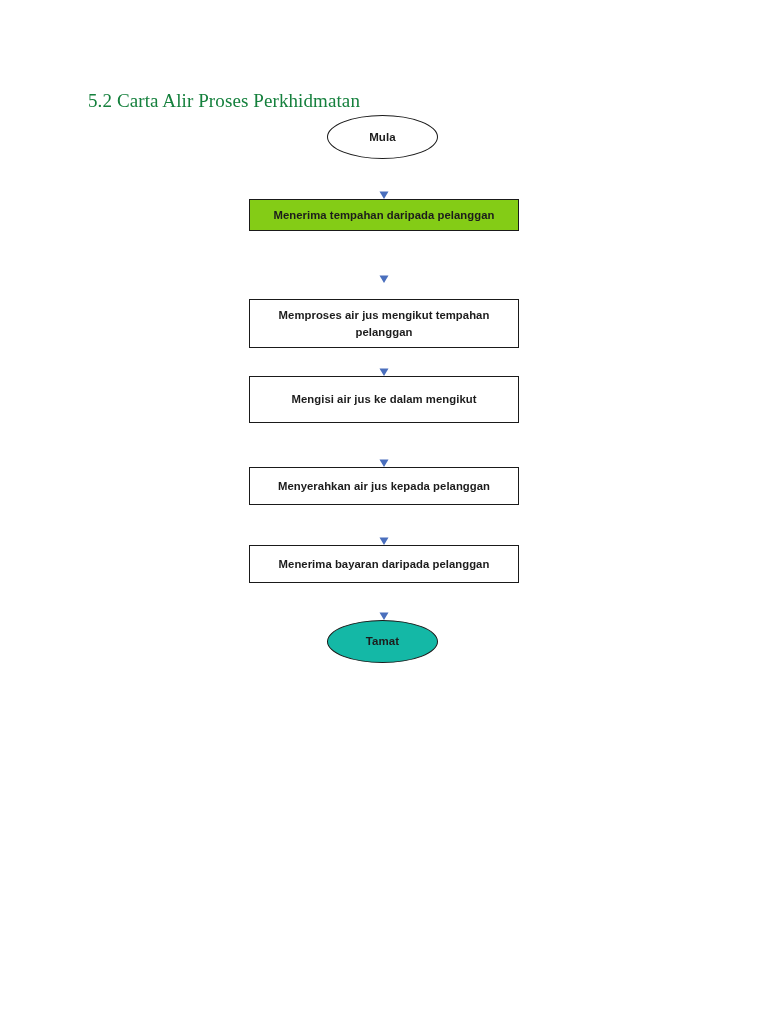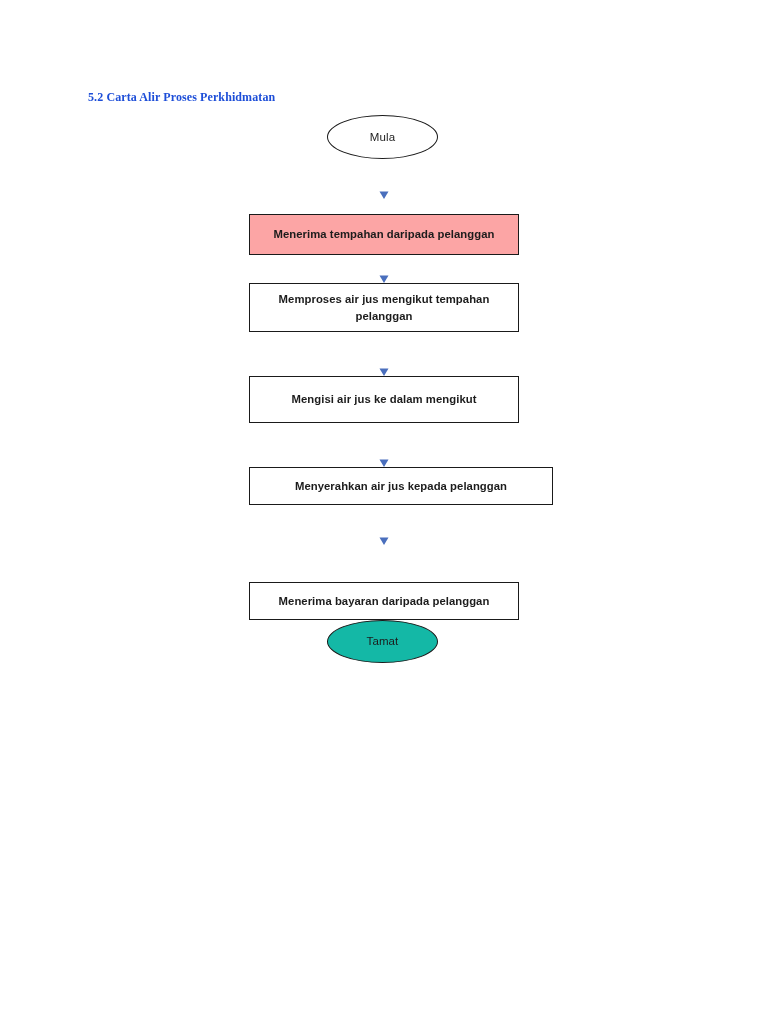--- a/index.html
+++ b/index.html
@@ -21,24 +21,24 @@
     inset: 0;
     background: #ffffff;
   }
 
   
   .doc-heading {
     position: absolute;
     left: 88px;
     top: 90px;
     font-family: "Liberation Serif", "DejaVu Serif", serif;
-    font-weight: bold;
-    font-size: 12px;
+    font-weight: normal;
+    font-size: 19px;
     letter-spacing: 0.1px;
-    color: #1d4ed8;
+    color: #15803d;
     white-space: nowrap;
   }
 
   
   .flow {
     position: absolute;
     left: 0;
     top: 0;
     width: 768px;
     height: 1024px;
@@ -51,21 +51,21 @@
     border: 1.6px solid #181818;
     border-radius: 50%;
     background: #ffffff;
     display: flex;
     align-items: center;
     justify-content: center;
     text-align: center;
   }
   .node-oval .node-text {
     font-family: "Liberation Sans", sans-serif;
-    font-weight: normal;
+    font-weight: bold;
     font-size: 11.5px;
     color: #1c1c1c;
     letter-spacing: 0.1px;
     line-height: 1.25;
   }
 
   
   .node-box {
     position: absolute;
     box-sizing: border-box;
@@ -170,34 +170,34 @@
               <stop offset="100%" stop-color="#4a6fbd" stop-opacity="0.95"></stop>
             </linearGradient>
           </defs>
           <line x1="9" y1="6" x2="9" y2="37" stroke="url(#g-e6)" stroke-width="2.1"></line>
           <polygon points="4.5,35.5 13.5,35.5 9,43" fill="#4a6fbd"></polygon>
         </svg>
       </div>
       <div class="node-oval" style="left: 327px; top: 115px; width: 111px; height: 44px; border-color: rgb(26, 26, 26); background: rgb(255, 255, 255);">
         <span class="node-text" style="color: rgb(28, 28, 28);">Mula</span>
       </div>
-      <div class="node-box" style="left: 249px; top: 214px; width: 270px; height: 41px; border-color: rgb(26, 26, 26); background: #fca5a5;">
+      <div class="node-box" style="left: 249px; top: 199px; width: 270px; height: 32px; border-color: rgb(26, 26, 26); background: #84cc16;">
         <span class="node-text" style="color: rgb(28, 28, 28);">Menerima tempahan daripada pelanggan</span>
       </div>
-      <div class="node-box" style="left: 249px; top: 283px; width: 270px; height: 49px; border-color: rgb(26, 26, 26); background: rgb(255, 255, 255);">
+      <div class="node-box" style="left: 249px; top: 299px; width: 270px; height: 49px; border-color: rgb(26, 26, 26); background: rgb(255, 255, 255);">
         <span class="node-text" style="color: rgb(28, 28, 28);">Memproses air jus mengikut tempahan
 pelanggan</span>
       </div>
       <div class="node-box" style="left: 249px; top: 376px; width: 270px; height: 47px; border-color: rgb(26, 26, 26); background: rgb(255, 255, 255);">
         <span class="node-text" style="color: rgb(28, 28, 28);">Mengisi air jus ke dalam mengikut</span>
       </div>
-      <div class="node-box" style="left: 249px; top: 467px; width: 304px; height: 38px; border-color: rgb(26, 26, 26); background: rgb(255, 255, 255);">
+      <div class="node-box" style="left: 249px; top: 467px; width: 270px; height: 38px; border-color: rgb(26, 26, 26); background: rgb(255, 255, 255);">
         <span class="node-text" style="color: rgb(28, 28, 28);">Menyerahkan air jus kepada pelanggan</span>
       </div>
-      <div class="node-box" style="left: 249px; top: 545px; width: 270px; height: 38px; border-color: rgb(26, 26, 26); background: rgb(255, 255, 255); margin-top: 37px;">
+      <div class="node-box" style="left: 249px; top: 545px; width: 270px; height: 38px; border-color: rgb(26, 26, 26); background: rgb(255, 255, 255);">
         <span class="node-text" style="color: rgb(28, 28, 28);">Menerima bayaran daripada pelanggan</span>
       </div>
       <div class="node-oval" style="left: 327px; top: 620px; width: 111px; height: 43px; border-color: rgb(26, 26, 26); background: #14b8a6;">
         <span class="node-text" style="color: rgb(28, 28, 28);">Tamat</span>
       </div>
     </div>
 
 </div>
 
 </body></html>

